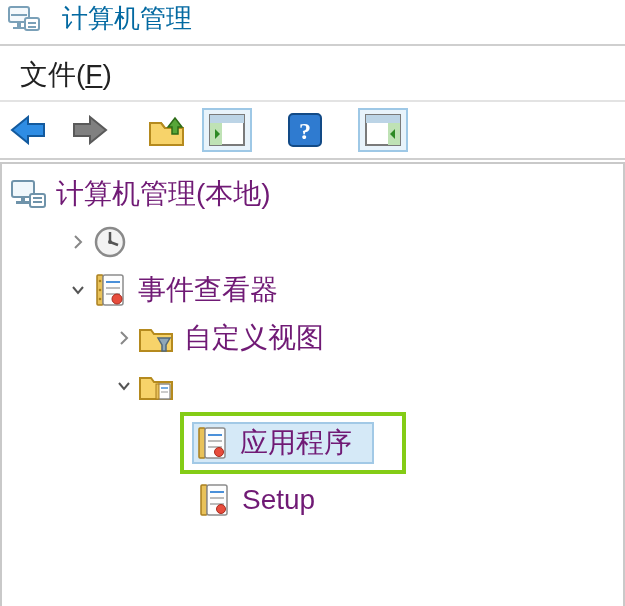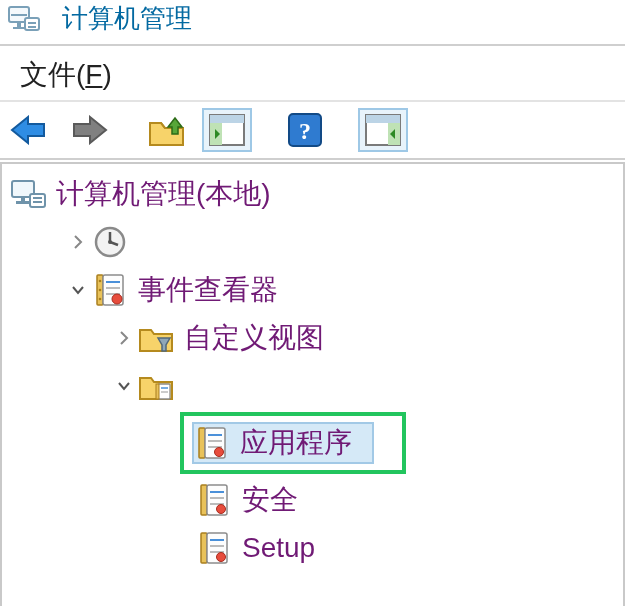--- a/index.html
+++ b/index.html
@@ -88,21 +88,21 @@
       margin-right: 10px;
       flex: 0 0 36px;
     }
     .icon svg { display: block; }
     .label { white-space: nowrap; }
 
     
     .hl {
       display: inline-flex;
       align-items: center;
-      border: 4px solid #22c55e;
+      border: 4px solid #84cc16;
       padding: 6px 28px 6px 8px;
       background: #fff;
     }
     .hl .sel {
       display: inline-flex;
       align-items: center;
       background: #d5e9f7;
       border: 2px solid #a2c9e6;
       padding: 1px 20px 1px 0;
     }
@@ -283,43 +283,29 @@
             <line x1="11" y1="15" x2="25" y2="15" stroke="#bbb" stroke-width="2"></line>
             <line x1="11" y1="21" x2="25" y2="21" stroke="#bbb" stroke-width="2"></line>
             <circle cx="22" cy="26" r="4.5" fill="#e74c3c" stroke="#a82c1f" stroke-width="1"></circle>
           </svg>
         </span>
         <span class="label">应用程序</span>
       </span>
     </span>
   </div>
 
+
   <div class="row">
     <span class="spacer" style="width:190px"></span>
     <span class="icon">
       <svg width="30" height="34" viewBox="0 0 30 34">
         <rect x="2" y="2" width="6" height="30" rx="1" fill="#e9c25a" stroke="#a97f1e" stroke-width="1.5"></rect>
         <rect x="8" y="2" width="20" height="30" rx="2" fill="#fdfdfd" stroke="#8c8c8c" stroke-width="1.5"></rect>
         <line x1="11" y1="9" x2="25" y2="9" stroke="#4a90d9" stroke-width="2"></line>
         <line x1="11" y1="15" x2="25" y2="15" stroke="#bbb" stroke-width="2"></line>
         <line x1="11" y1="21" x2="25" y2="21" stroke="#bbb" stroke-width="2"></line>
         <circle cx="22" cy="26" r="4.5" fill="#e74c3c" stroke="#a82c1f" stroke-width="1"></circle>
       </svg>
     </span>
-    <span class="label">安全</span>
-  </div>
-
-  <div class="row">
-    <span class="spacer" style="width:190px"></span>
-    <span class="icon">
-      <svg width="30" height="34" viewBox="0 0 30 34">
-        <rect x="2" y="2" width="6" height="30" rx="1" fill="#e9c25a" stroke="#a97f1e" stroke-width="1.5"></rect>
-        <rect x="8" y="2" width="20" height="30" rx="2" fill="#fdfdfd" stroke="#8c8c8c" stroke-width="1.5"></rect>
-        <line x1="11" y1="9" x2="25" y2="9" stroke="#4a90d9" stroke-width="2"></line>
-        <line x1="11" y1="15" x2="25" y2="15" stroke="#bbb" stroke-width="2"></line>
-        <line x1="11" y1="21" x2="25" y2="21" stroke="#bbb" stroke-width="2"></line>
-        <circle cx="22" cy="26" r="4.5" fill="#e74c3c" stroke="#a82c1f" stroke-width="1"></circle>
-      </svg>
-    </span>
     <span class="label">Setup</span>
   </div>
 
 </div>
 
 </body></html>

